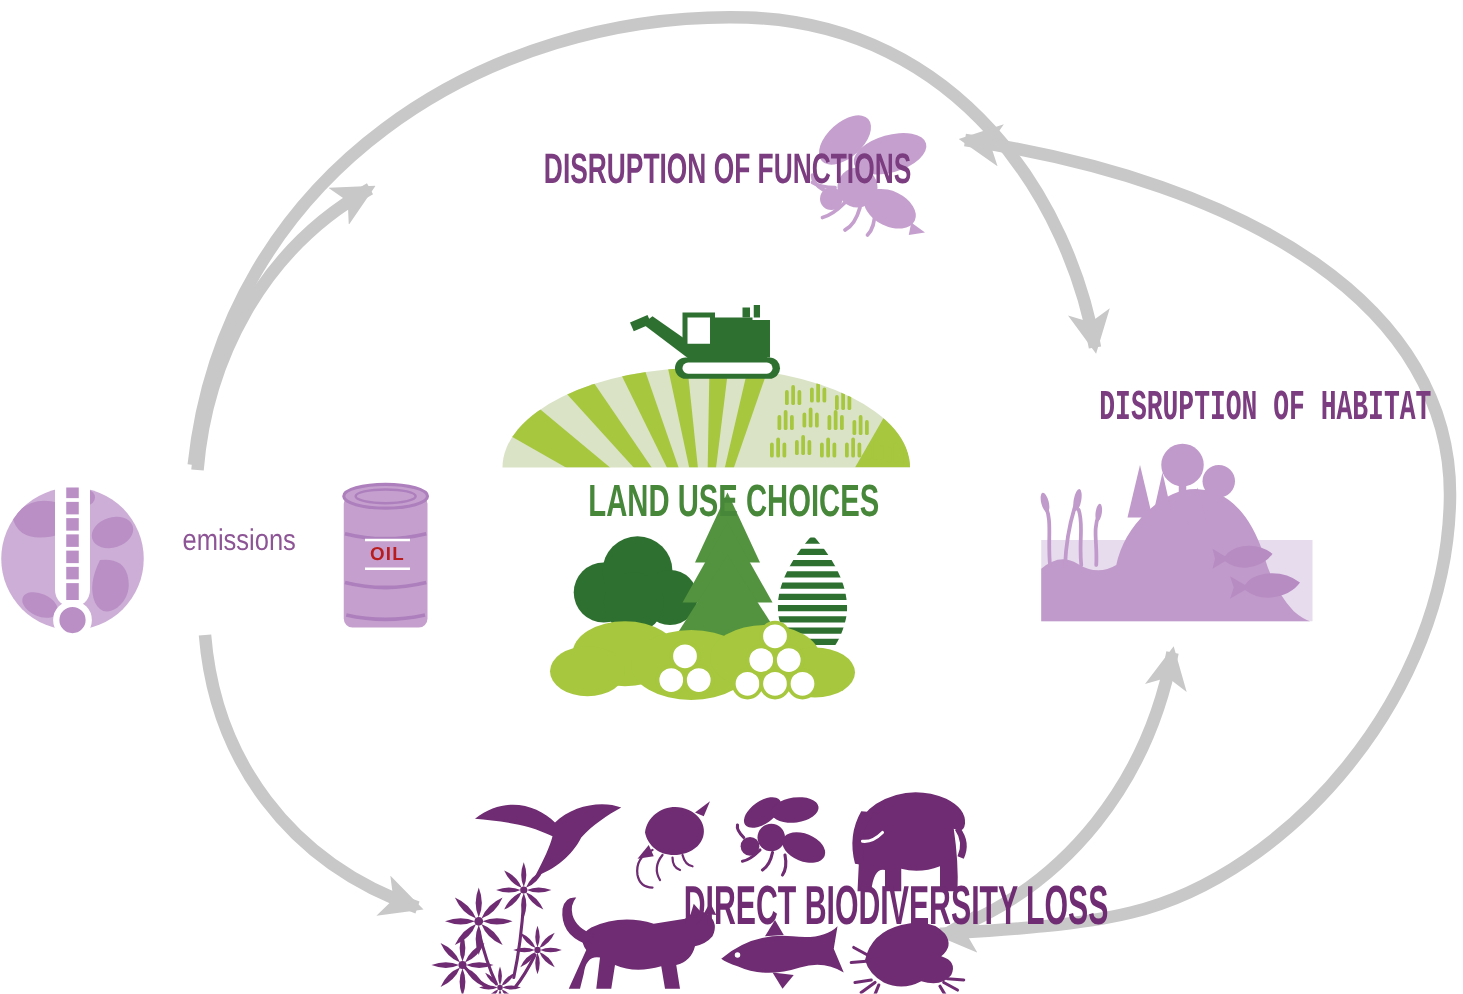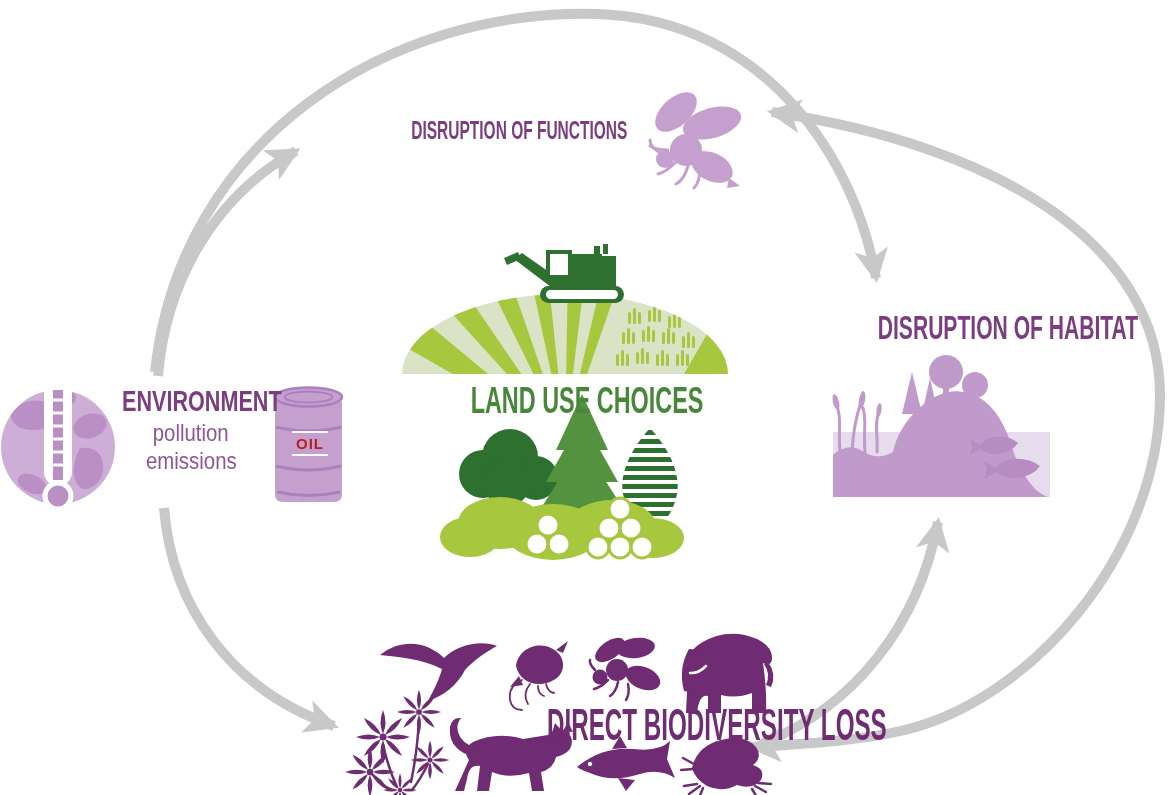--- a/index.html
+++ b/index.html
@@ -1,23 +1,23 @@
 <!DOCTYPE html>
 <html style="--purple_dark: #7b3c80; --purple_deep: #6f2c72; --purple_sub: #8d5596; --purple_light: #c5a0ce; --purple_mid: #c09aca; --purple_pale: #e7dbee; --purple_line: #ad7fbc; --purple_blob: #b98fc5; --purple_globe: #cdaed6; --purple_fish: #b78cc2; --green_dark: #2e7030; --green_title: #47873a; --green_mid: #53923f; --green_bright: #a6c73e; --green_pale: #dae3c6; --gray_arrow: #c8c8c8;"><head>
 <meta charset="utf-8">
 <style>
   html,body{margin:0;padding:0;background:#fff;}
   .stage{position:relative;width:1170px;height:795px;background:#fff;overflow:hidden;
          font-family:"Liberation Sans",sans-serif;}
   .stage svg{position:absolute;left:0;top:0;}
   .lab{position:absolute;text-align:center;font-weight:bold;color:var(--purple_dark);}
   .lab .cond{display:inline-block;white-space:nowrap;transform-origin:50% 50%;letter-spacing:0;}
-  .lab-functions{left:345px;top:116px;width:320px;font-size:25px;}
+  .lab-functions{left:345px;top:116px;width:320px;font-size:34px;}
   .lab-functions .cond{transform:scaleX(.62);}
-  .lab-habitat{left:798px;top:308px;width:290px;font-size:34px;}
+  .lab-habitat{left:798px;top:308px;width:290px;font-size:34px;font-family:Liberation Mono, monospace;}
   .lab-habitat .cond{transform:scaleX(.62);}
   .lab-environment{left:91px;top:384px;width:200px;font-size:30px;}
   .lab-environment .cond{transform:scaleX(.72);}
   .env-items{position:absolute;left:91px;top:419px;width:200px;font-size:24px;font-weight:normal;
              color:var(--purple_sub);line-height:28px;text-align:center;}
   .env-items .cond{display:inline-block;transform:scaleX(.85);transform-origin:50% 50%;white-space:nowrap;}
   .lab-landuse{left:408px;top:380px;width:310px;font-size:36px;color:var(--green_title);}
   .lab-landuse .cond{transform:scaleX(.65);}
   .lab-biodiversity{left:408px;top:700px;width:320px;font-size:44px;color:var(--purple_deep);}
   .lab-biodiversity .cond{transform:scaleX(.55);}
@@ -331,27 +331,22 @@
 </svg>
 
   <div class="lab lab-functions">
     <span class="cond">DISRUPTION OF FUNCTIONS</span>
   </div>
 
   <div class="lab lab-habitat">
     <span class="cond">DISRUPTION OF HABITAT</span>
   </div>
 
-  <div class="lab lab-environment">
-    <span class="cond">ENVIRONMENT</span>
-  </div>
   <div class="env-items">
     <div>
-      <span class="cond">pollution</span></div>
-    <div>
       <span class="cond">emissions</span></div>
   </div>
 
   <div class="lab lab-oil">
     <span>OIL</span>
   </div>
 
   <div class="lab lab-landuse">
     <span class="cond">LAND USE CHOICES</span>
   </div>

